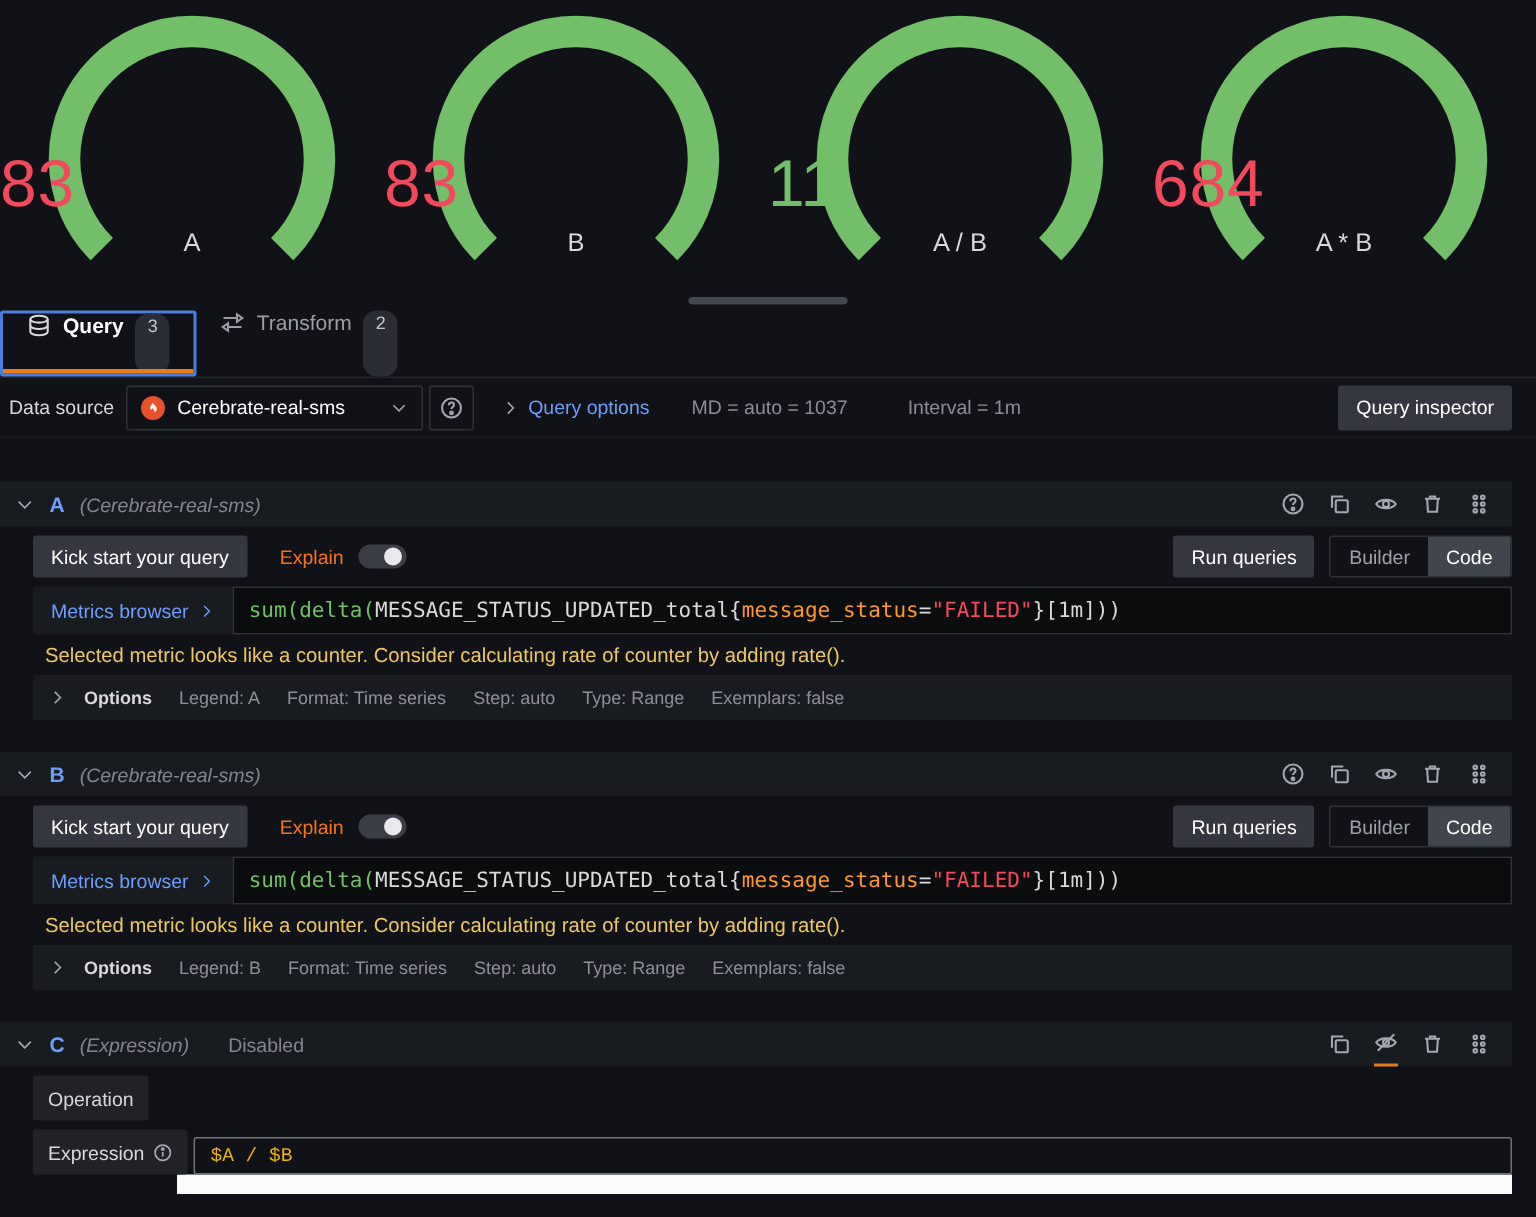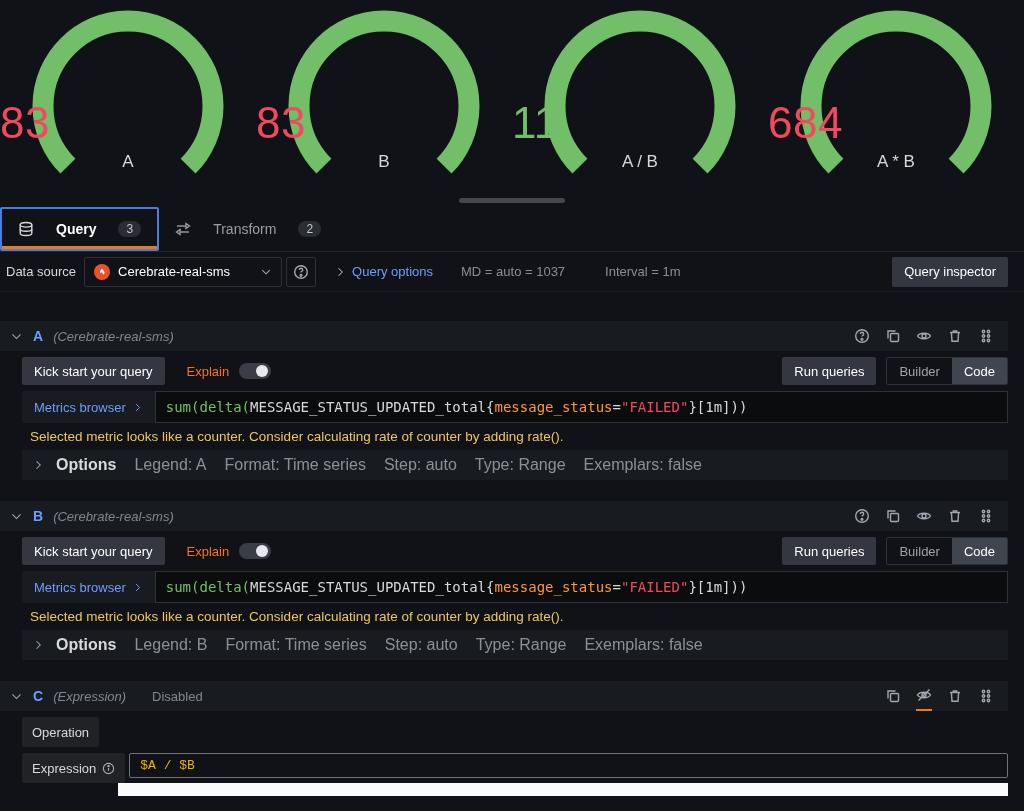--- a/index.html
+++ b/index.html
@@ -17,21 +17,21 @@
              font-size:44px; font-weight:500; letter-spacing:.5px; }
   .g-value.red { color:#f2495c; } .g-value.green { color:#73bf69; }
   .g-label { position:absolute; left:0; right:0; top:152px; text-align:center; font-size:17px; color:#d8d9da; }
 
   .resize-strip { height:14px; position:relative; }
   .resize-handle { position:absolute; left:50%; top:5px; transform:translateX(-50%);
                    width:106px; height:5px; border-radius:3px; background:#44474e; }
 
   
   .tabs-row { height:45px; display:flex; align-items:stretch; border-bottom:1px solid #22252b; }
-  .tab { display:flex; align-items:center; gap:22px; padding:0 16px; cursor:pointer; color:#9a9ea6; }
+  .tab { display:flex; gap:8px; padding:0 16px; cursor:pointer; color:#9a9ea6; }
   .tab-query { position:relative; border:2px solid #4a7edd; border-radius:2px; color:#fff; }
   .tab-query .tab-label { font-weight:700; font-size:14px; color:#fff; }
   .tab-query::after { content:""; position:absolute; left:0; right:0; bottom:0; height:3px; background:#eb7b18; }
   .tab-label { font-size:14px; }
   .badge { background:#2a2d34; color:#c3c6ca; font-size:12px; border-radius:9px; padding:1px 8px; }
 
   
   .ds-row { height:40px; display:flex; align-items:center; padding:0 16px 0 6px; border-bottom:1px solid #1b1d23; }
   .ds-label { margin-right:8px; color:#d8d9da; }
   .ds-picker { height:30px; width:198px; border:1px solid #2c3235; border-radius:2px;
@@ -73,26 +73,26 @@
   .mb-label { background:#181b1f; display:flex; align-items:center; gap:6px; padding:0 12px;
               color:#6e9fff; border-radius:2px 0 0 2px; cursor:pointer; white-space:nowrap; }
   .mb-label .icon { width:11px; height:11px; }
   .q-input { flex:1; background:#0b0c0e; border:1px solid #2c3235; display:flex; align-items:center;
              padding:0 10px; font-family:"DejaVu Sans Mono","Liberation Mono",monospace; font-size:14px; }
   .tk-fn { color:#73bf69; } .tk-plain { color:#d8d9da; } .tk-label { color:#ff9830; } .tk-str { color:#f2495c; }
 
   .q-warning { margin:6px 0 6px 30px; color:#ecc85f; font-size:13.5px; }
 
   .q-options { margin-left:22px; height:30px; background:#181b1f; display:flex; align-items:center;
-               gap:18px; padding:0 10px; font-size:16px; }
+               gap:18px; padding:0 10px; font-size:12px; }
   .q-options .opt-title { color:#d8d9da; font-weight:700; margin-left:-6px; }
   .q-options .icon { width:12px; height:12px; color:#a4a7b3; cursor:pointer; }
 
   
-  .c-row { margin:6px 0 0 22px; display:flex; align-items:flex-start; }
+  .c-row { margin:6px 0 0 22px; display:flex; align-items:flex-end; }
   .form-label { height:30px; background:#202226; display:flex; align-items:center; gap:6px;
                 padding:0 10px; border-radius:2px; margin-right:4px; color:#d8d9da; white-space:nowrap; }
   .select { height:30px; width:200px; border:1px solid #2c3235; border-radius:2px; background:#141619;
             display:flex; align-items:center; padding:0 10px; color:#fff; cursor:pointer; }
   .select .val { flex:1; }
   .select .icon { width:12px; height:12px; color:#a4a7b3; }
   .expr-input { flex:1; height:25px; border:1px solid #6e7277; border-radius:2px; background:#111217;
                 display:flex; align-items:center; padding:0 10px;
                 font-family:Liberation Mono, monospace; color:#eab308; }
   .bottom-strip { margin-left:118px; height:13px; background:#fbfbfb; }

